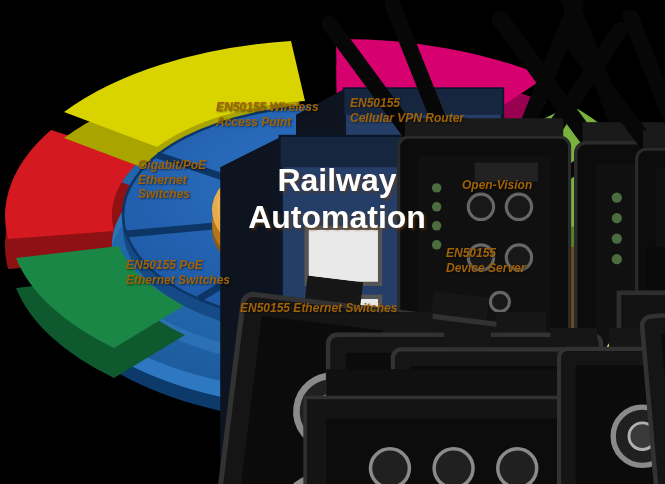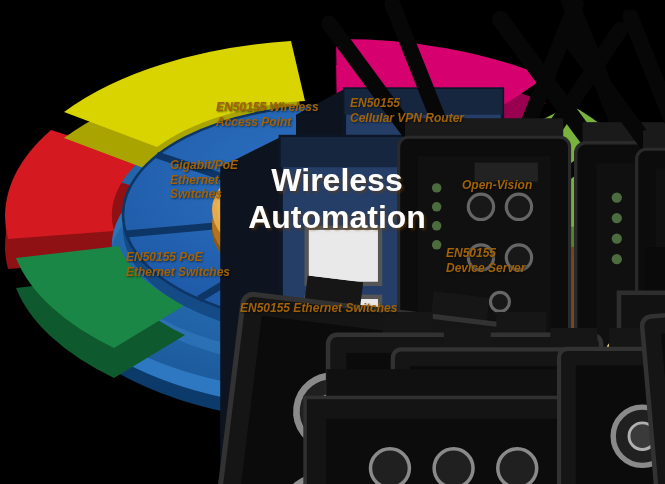--- a/index.html
+++ b/index.html
@@ -1,27 +1,27 @@
 <!DOCTYPE html>
 <html><head>
 <meta charset="utf-8">
 <style>
   html,body{margin:0;padding:0;background:#000;}
   .stage{position:relative;width:665px;height:484px;background:#000;overflow:hidden;
          font-family:"Liberation Sans",sans-serif;}
   .stage svg{position:absolute;left:0;top:0;}
   .lbl{position:absolute;color:#a16207;font-weight:bold;font-size:12px;line-height:1.22;
        white-space:pre-line;text-shadow:1px 1px 2px rgba(0,0,0,.55);font-style:italic;}
-  .lbl-gigabit{left:138px;top:158px;margin-left:32px;}
+  .lbl-gigabit{left:138px;top:158px;}
   .lbl-wireless{left:216px;top:100px;}
   .lbl-vpn{left:350px;top:96px;}
   .lbl-openvision{left:462px;top:178px;}
   .lbl-deviceserver{left:446px;top:246px;}
   .lbl-ethswitches{left:240px;top:301px;width:200px;}
-  .lbl-poe{left:126px;top:250px;}
+  .lbl-poe{left:126px;top:258px;}
   .hub-title{position:absolute;left:212px;top:162px;width:250px;text-align:center;
        color:#fff;font-weight:bold;font-size:32px;line-height:1.15;white-space:pre-line;
        text-shadow:2px 2px 3px rgba(110,60,5,.55);}
 </style>
 </head>
 <body>
 
 <div class="stage">
 
 <svg width="665" height="484" viewBox="0 0 665 484">
@@ -278,16 +278,16 @@
 Access Point</div>
 <div class="lbl lbl-vpn">EN50155
 Cellular VPN Router</div>
 <div class="lbl lbl-openvision">Open-Vision</div>
 <div class="lbl lbl-deviceserver">EN50155
 Device Server</div>
 <div class="lbl lbl-ethswitches">EN50155 Ethernet Switches</div>
 <div class="lbl lbl-poe">EN50155 PoE
 Ethernet Switches</div>
 
-<div class="hub-title">Wireless
+<div class="hub-title">Railway
 Automation</div>
 
 </div>
 
 </body></html>

